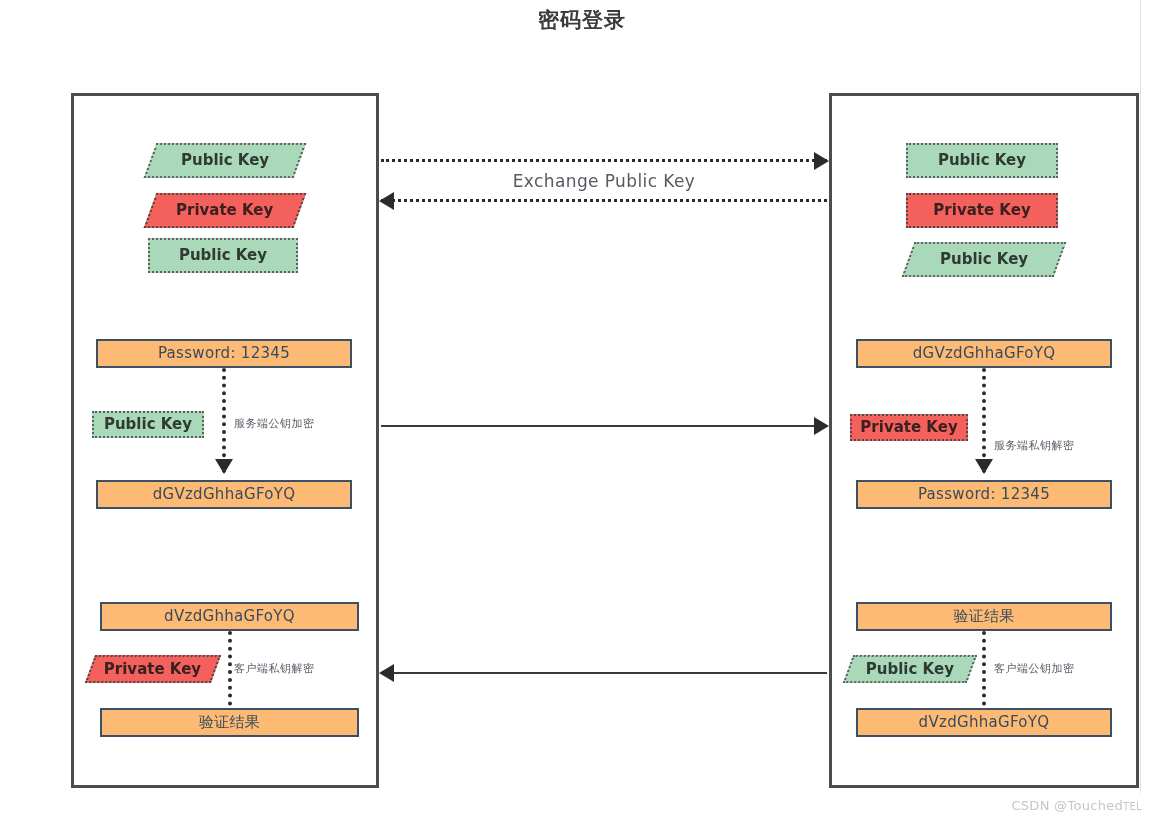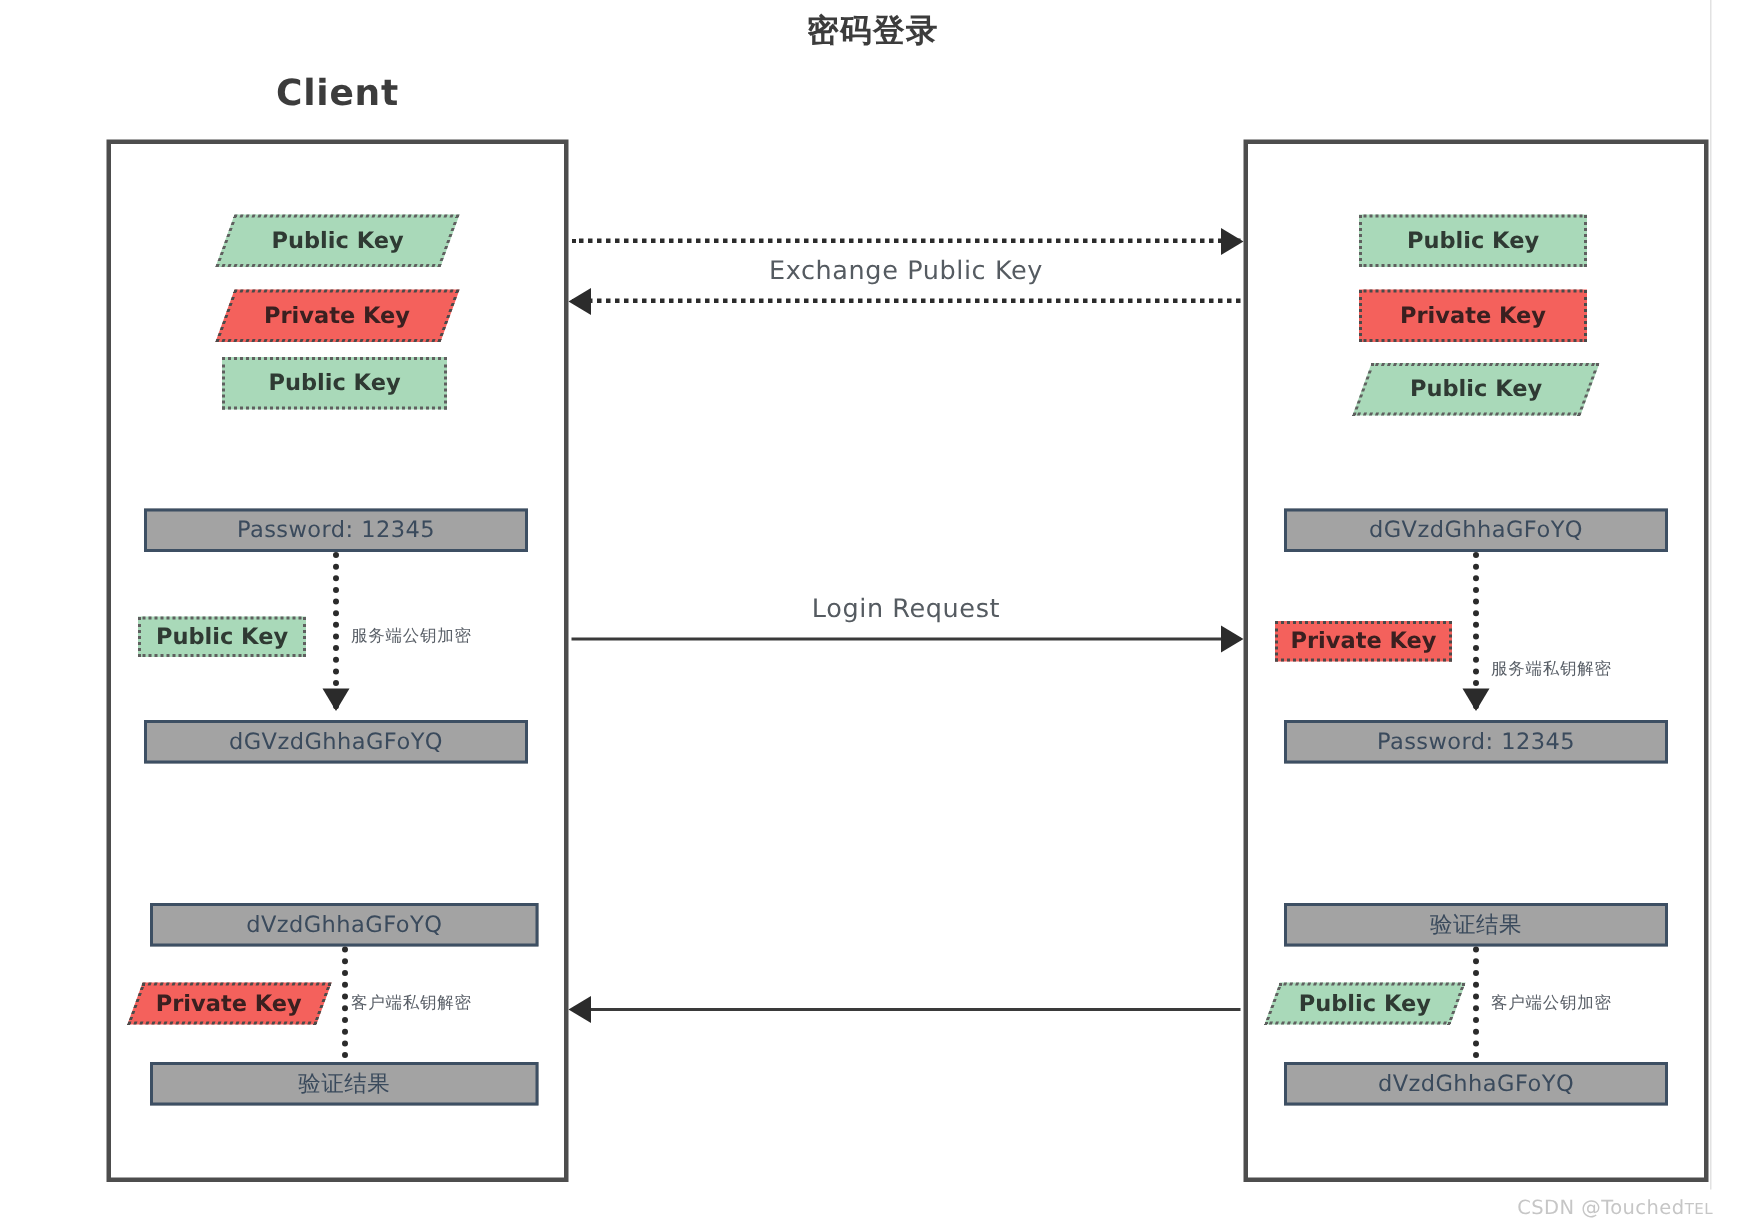--- a/index.html
+++ b/index.html
@@ -49,21 +49,21 @@
   
   .chip{
     position:absolute;
     box-sizing:border-box;
     display:flex;align-items:center;justify-content:center;
     font-size:15px;
     white-space:nowrap;
     line-height:1;
   }
   .chip.blue{
-    background:#a3a3a3;
+    background:#fdba74;
     border:2px solid #3d4f63;
     color:#3a4a5c;
     font-weight:normal;
     letter-spacing:.3px;
   }
   .chip.green{
     background:#a9d9b9;
     border:2px dotted #5f5f5f;
     color:#2f3a33;
     font-weight:bold;
@@ -129,21 +129,20 @@
 </style>
 </head>
 <body>
 
 <div id="stage">
 
   <div class="diagram-title">密码登录</div>
 
   <div class="page-rule"></div>
 
-  <div class="col-heading" id="client-heading">Client</div>
   <div class="lane-box" id="client-box"></div>
 
   <div class="chip green skew" style="left:150px;top:143px;width:150px;height:35px;">
     <span>Public Key</span>
   </div>
   <div class="chip red skew" style="left:150px;top:193px;width:150px;height:35px;">
     <span>Private Key</span>
   </div>
   <div class="chip green" style="left:148px;top:238px;width:150px;height:35px;">
     <span>Public Key</span>
@@ -224,21 +223,20 @@
   <div class="harrow dotted" style="left:381px;top:159px;width:446px;">
     <div class="hline"></div>
     <div class="head right"></div>
   </div>
   <div class="harrow-label" style="left:381px;top:171px;width:446px;">Exchange Public Key</div>
   <div class="harrow dotted" style="left:381px;top:199px;width:446px;">
     <div class="hline"></div>
     <div class="head left"></div>
   </div>
 
-  <div class="harrow-label" style="left:381px;top:396px;width:446px;">Login Request</div>
   <div class="harrow solid" style="left:381px;top:424px;width:446px;">
     <div class="hline"></div>
     <div class="head right"></div>
   </div>
 
   <div class="harrow solid" style="left:381px;top:671px;width:446px;">
     <div class="hline"></div>
     <div class="head left"></div>
   </div>
 

